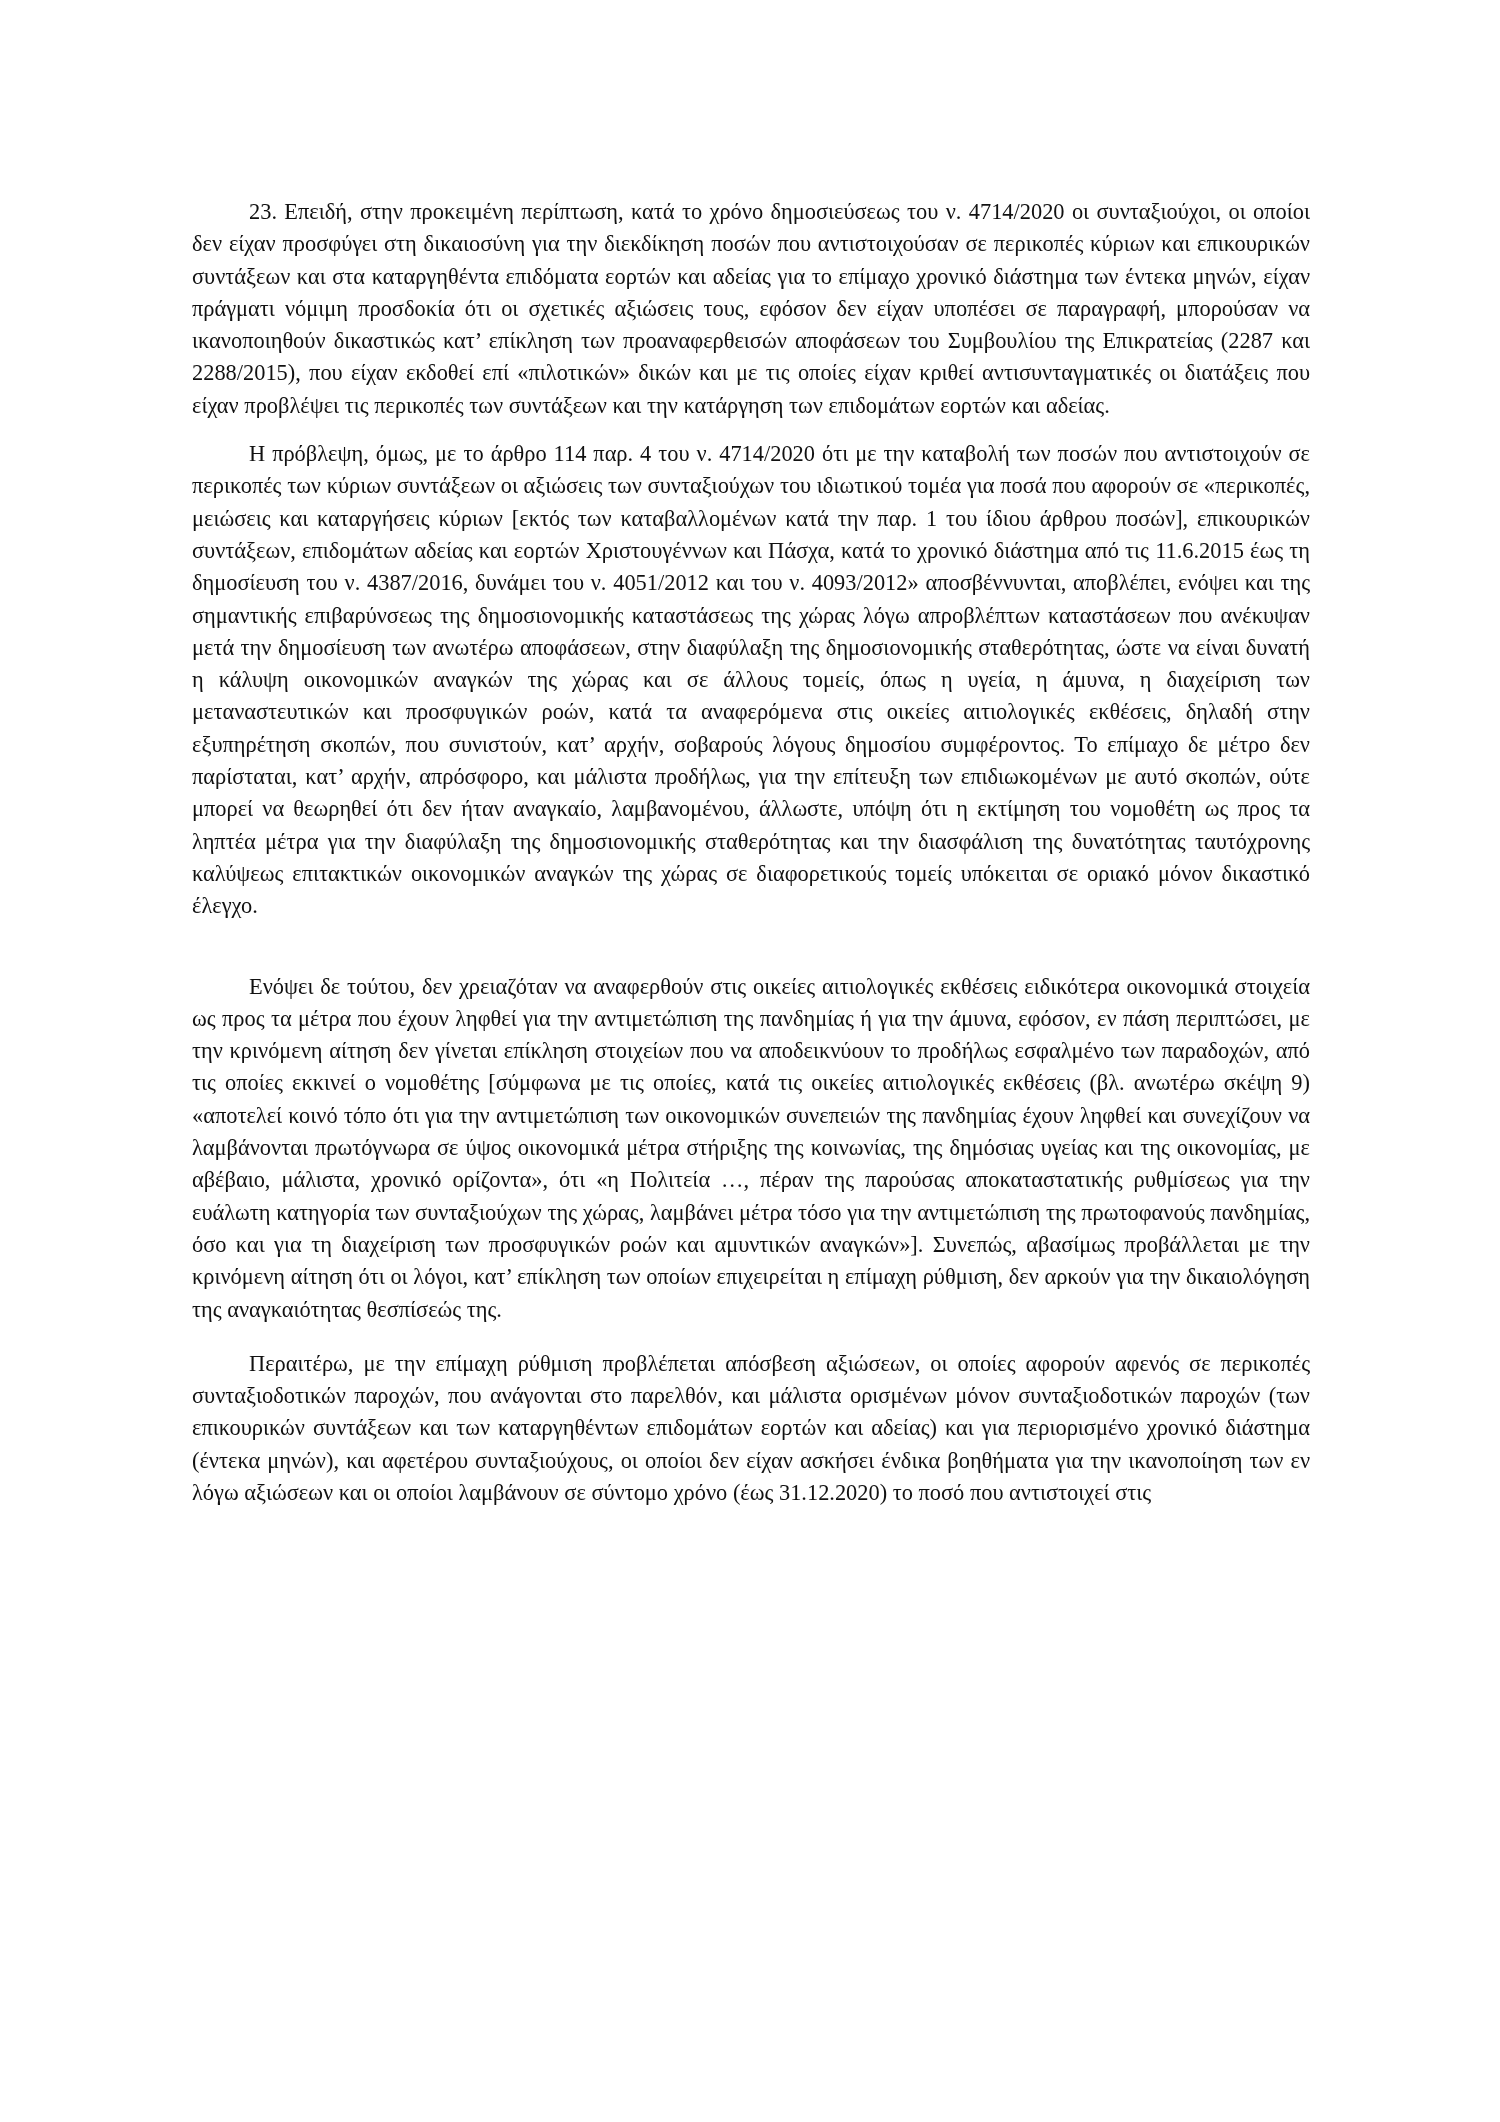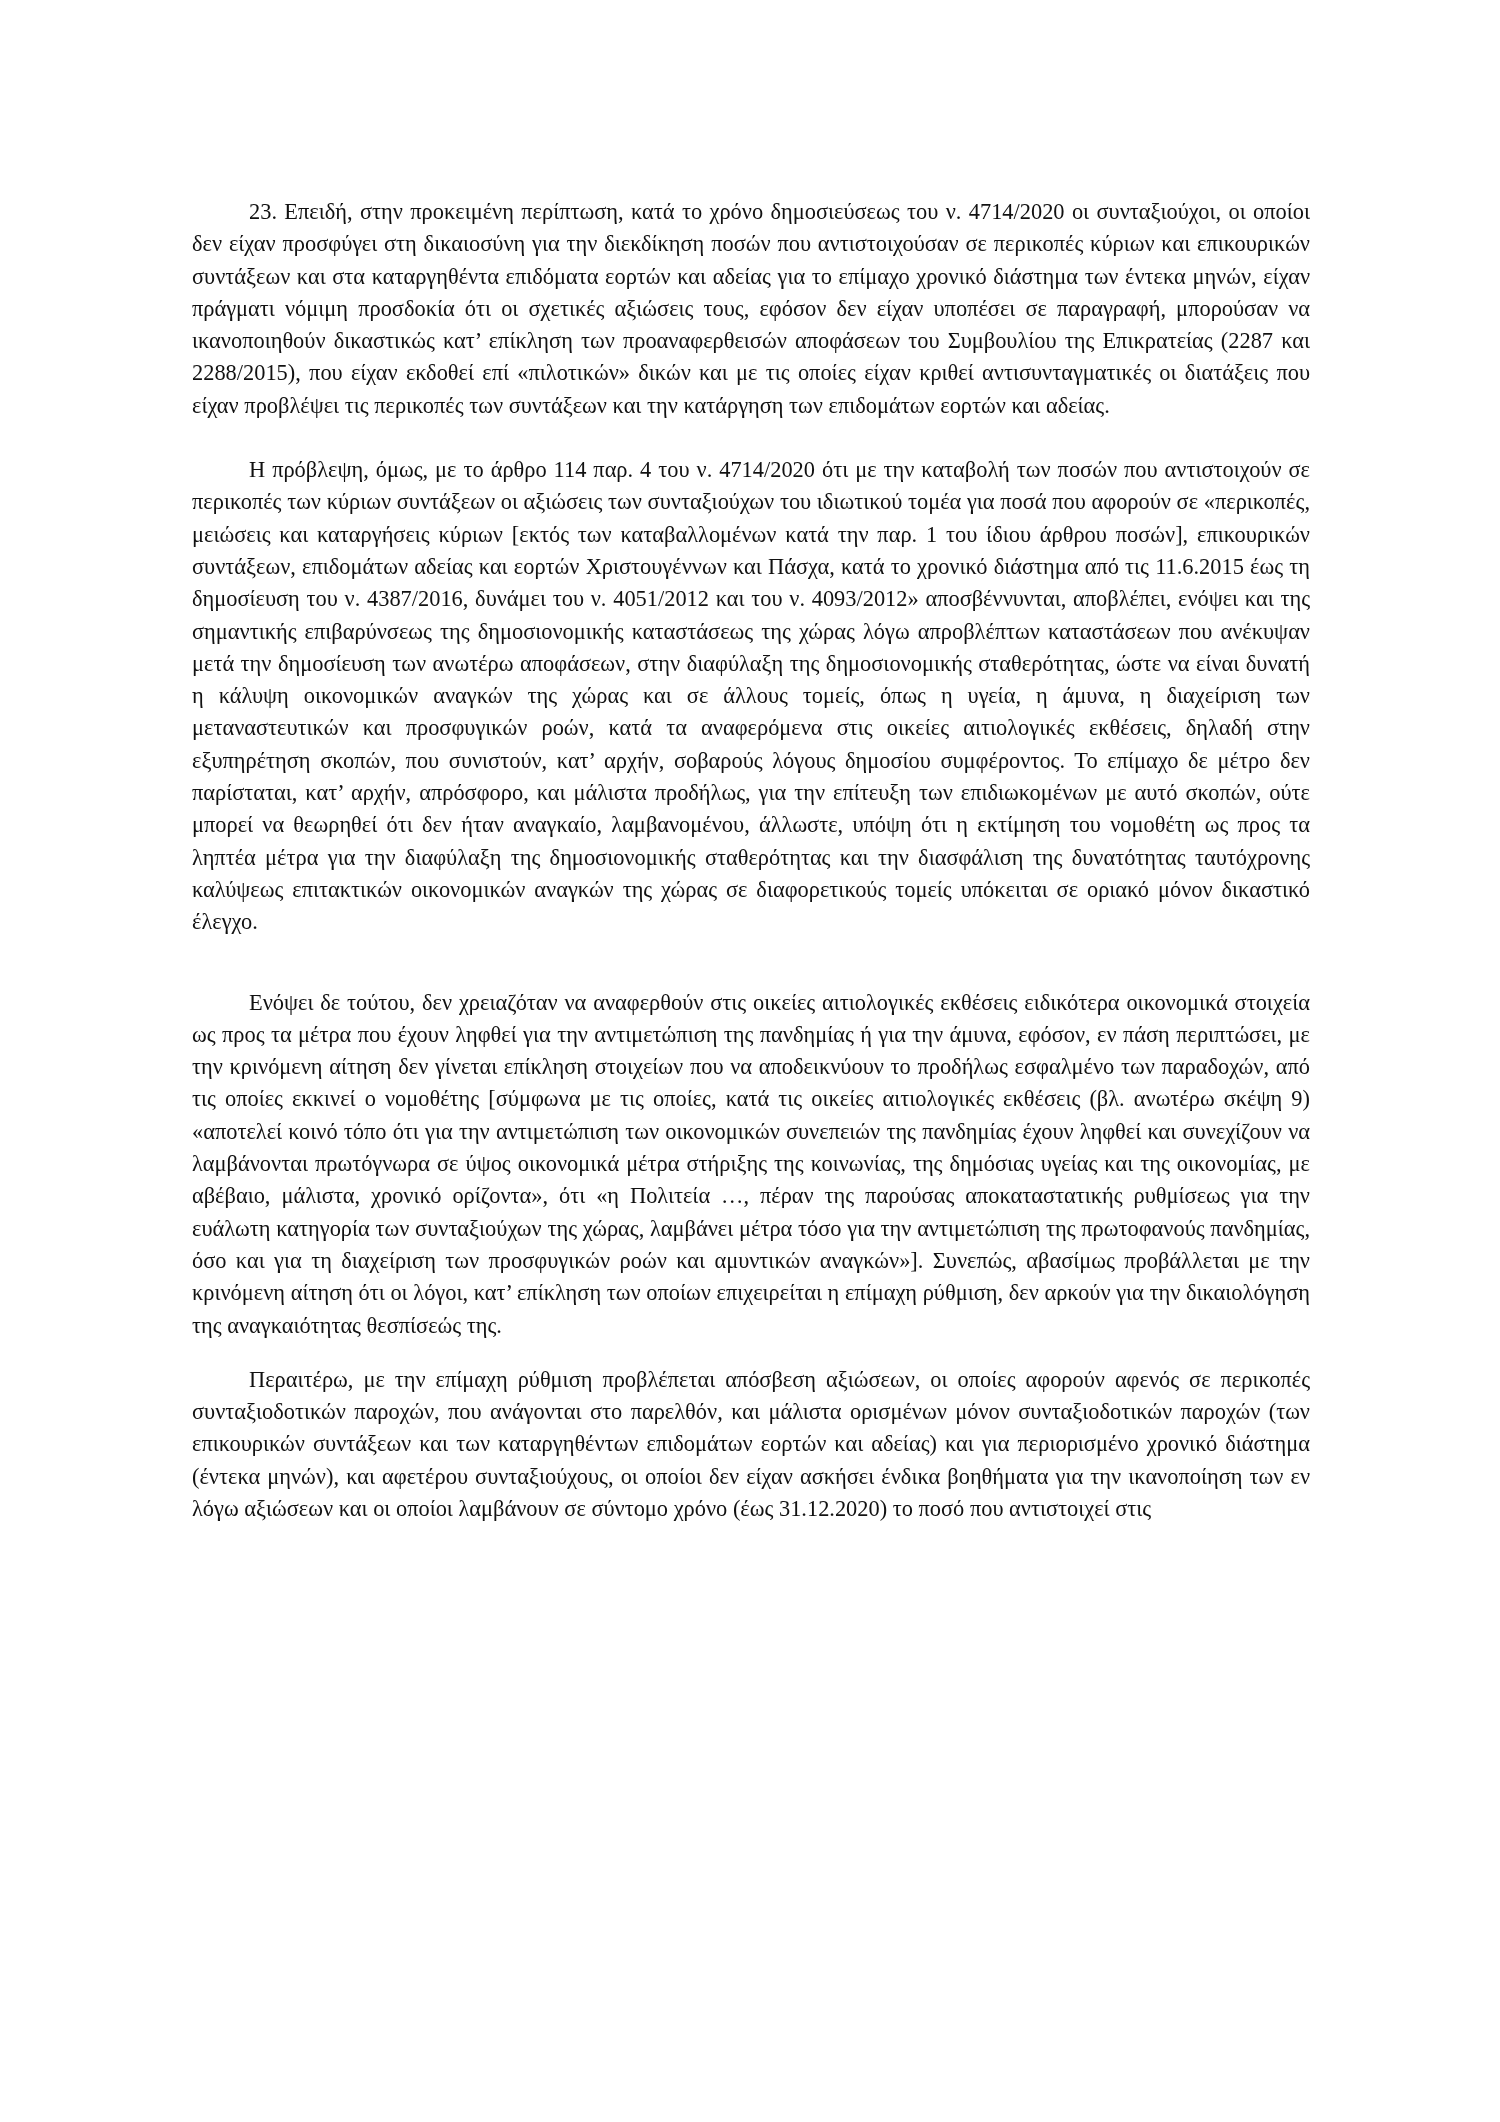--- a/index.html
+++ b/index.html
@@ -22,21 +22,21 @@
     font-size: 22.4px;
     line-height: 32.3px;
     color: #111111;
     text-align: justify;
     text-justify: inter-word;
   }
   .para {
     margin: 0 0 18px 0;
     text-indent: 57px;
   }
-  .para.p1 { margin-bottom: 32px; }
+  .para.p1 { margin-bottom: 16px; }
   .para.p2 { margin-bottom: 22px; }
   .para.p3 { margin-bottom: 22px; margin-top: 48px; }
 </style>
 </head>
 <body>
 
 <div class="page">
   <p class="para p1">23. Επειδή, στην προκειμένη περίπτωση, κατά το χρόνο δημοσιεύσεως του ν. 4714/2020 οι συνταξιούχοι, οι οποίοι δεν είχαν προσφύγει στη δικαιοσύνη για την διεκδίκηση ποσών που αντιστοιχούσαν σε περικοπές κύριων και επικουρικών συντάξεων και στα καταργηθέντα επιδόματα εορτών και αδείας για το επίμαχο χρονικό διάστημα των έντεκα μηνών, είχαν πράγματι νόμιμη προσδοκία ότι οι σχετικές αξιώσεις τους, εφόσον δεν είχαν υποπέσει σε παραγραφή, μπορούσαν να ικανοποιηθούν δικαστικώς κατ’ επίκληση των προαναφερθεισών αποφάσεων του Συμβουλίου της Επικρατείας (2287 και 2288/2015), που είχαν εκδοθεί επί «πιλοτικών» δικών και με τις οποίες είχαν κριθεί αντισυνταγματικές οι διατάξεις που είχαν προβλέψει τις περικοπές των συντάξεων και την κατάργηση των επιδομάτων εορτών και αδείας.</p>
   <p class="para p2">Η πρόβλεψη, όμως, με το άρθρο 114 παρ. 4 του ν. 4714/2020 ότι με την καταβολή των ποσών που αντιστοιχούν σε περικοπές των κύριων συντάξεων οι αξιώσεις των συνταξιούχων του ιδιωτικού τομέα για ποσά που αφορούν σε «περικοπές, μειώσεις και καταργήσεις κύριων [εκτός των καταβαλλομένων κατά την παρ. 1 του ίδιου άρθρου ποσών], επικουρικών συντάξεων, επιδομάτων αδείας και εορτών Χριστουγέννων και Πάσχα, κατά το χρονικό διάστημα από τις 11.6.2015 έως τη δημοσίευση του ν. 4387/2016, δυνάμει του ν. 4051/2012 και του ν. 4093/2012» αποσβέννυνται, αποβλέπει, ενόψει και της σημαντικής επιβαρύνσεως της δημοσιονομικής καταστάσεως της χώρας λόγω απροβλέπτων καταστάσεων που ανέκυψαν μετά την δημοσίευση των ανωτέρω αποφάσεων, στην διαφύλαξη της δημοσιονομικής σταθερότητας, ώστε να είναι δυνατή η κάλυψη οικονομικών αναγκών της χώρας και σε άλλους τομείς, όπως η υγεία, η άμυνα, η διαχείριση των μεταναστευτικών και προσφυγικών ροών, κατά τα αναφερόμενα στις οικείες αιτιολογικές εκθέσεις, δηλαδή στην εξυπηρέτηση σκοπών, που συνιστούν, κατ’ αρχήν, σοβαρούς λόγους δημοσίου συμφέροντος. Το επίμαχο δε μέτρο δεν παρίσταται, κατ’ αρχήν, απρόσφορο, και μάλιστα προδήλως, για την επίτευξη των επιδιωκομένων με αυτό σκοπών, ούτε μπορεί να θεωρηθεί ότι δεν ήταν αναγκαίο, λαμβανομένου, άλλωστε, υπόψη ότι η εκτίμηση του νομοθέτη ως προς τα ληπτέα μέτρα για την διαφύλαξη της δημοσιονομικής σταθερότητας και την διασφάλιση της δυνατότητας ταυτόχρονης καλύψεως επιτακτικών οικονομικών αναγκών της χώρας σε διαφορετικούς τομείς υπόκειται σε οριακό μόνον δικαστικό έλεγχο.</p>
   <p class="para p3">Ενόψει δε τούτου, δεν χρειαζόταν να αναφερθούν στις οικείες αιτιολογικές εκθέσεις ειδικότερα οικονομικά στοιχεία ως προς τα μέτρα που έχουν ληφθεί για την αντιμετώπιση της πανδημίας ή για την άμυνα, εφόσον, εν πάση περιπτώσει, με την κρινόμενη αίτηση δεν γίνεται επίκληση στοιχείων που να αποδεικνύουν το προδήλως εσφαλμένο των παραδοχών, από τις οποίες εκκινεί ο νομοθέτης [σύμφωνα με τις οποίες, κατά τις οικείες αιτιολογικές εκθέσεις (βλ. ανωτέρω σκέψη 9) «αποτελεί κοινό τόπο ότι για την αντιμετώπιση των οικονομικών συνεπειών της πανδημίας έχουν ληφθεί και συνεχίζουν να λαμβάνονται πρωτόγνωρα σε ύψος οικονομικά μέτρα στήριξης της κοινωνίας, της δημόσιας υγείας και της οικονομίας, με αβέβαιο, μάλιστα, χρονικό ορίζοντα», ότι «η Πολιτεία …, πέραν της παρούσας αποκαταστατικής ρυθμίσεως για την ευάλωτη κατηγορία των συνταξιούχων της χώρας, λαμβάνει μέτρα τόσο για την αντιμετώπιση της πρωτοφανούς πανδημίας, όσο και για τη διαχείριση των προσφυγικών ροών και αμυντικών αναγκών»]. Συνεπώς, αβασίμως προβάλλεται με την κρινόμενη αίτηση ότι οι λόγοι, κατ’ επίκληση των οποίων επιχειρείται η επίμαχη ρύθμιση, δεν αρκούν για την δικαιολόγηση της αναγκαιότητας θεσπίσεώς της.</p>

